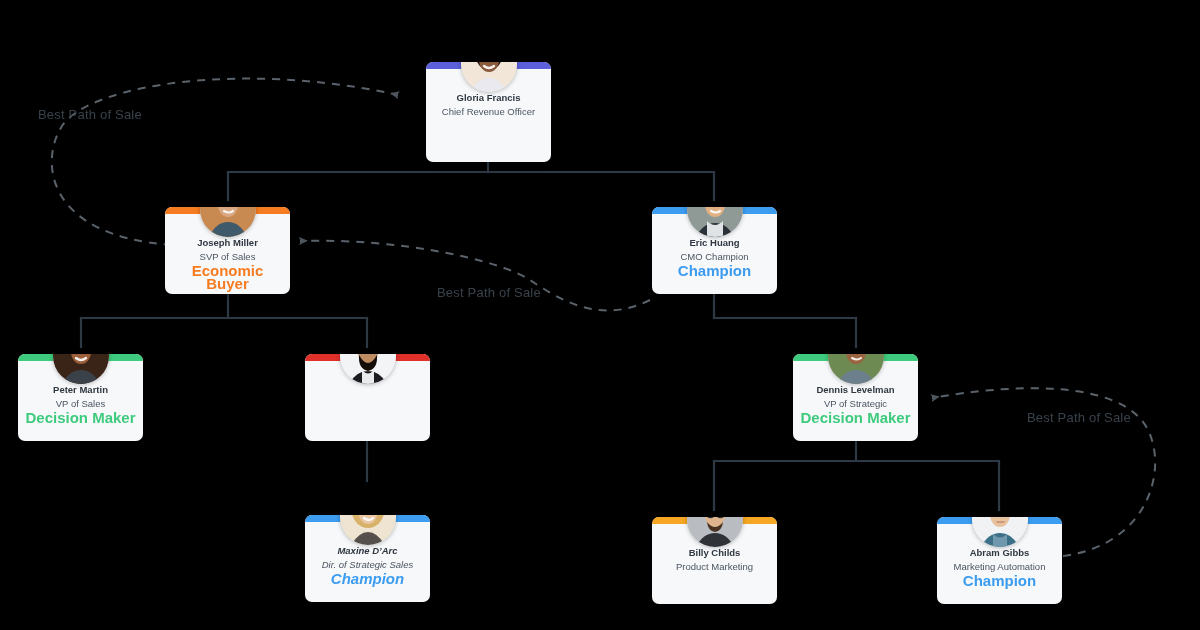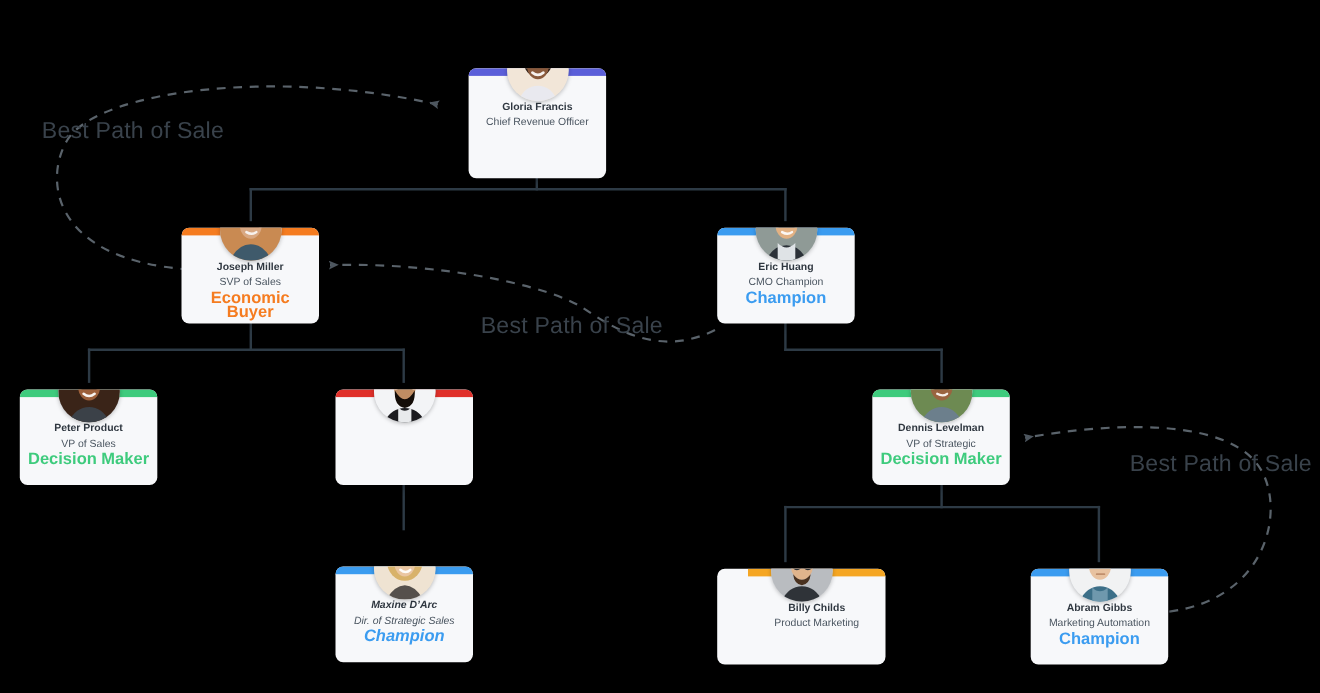--- a/index.html
+++ b/index.html
@@ -22,21 +22,21 @@
     left: 0; top: 0;
     width: 1200px;
     height: 630px;
     pointer-events: none;
   }
 
   
   .path-label {
     position: absolute;
     color: #39424b;
-    font-size: 21px;
+    font-size: 13px;
     font-family: "Liberation Sans", sans-serif;
     white-space: nowrap;
     letter-spacing: 0.2px;
   }
 
   
   .card {
     position: absolute;
     width: 125px;
     background: #f7f8fa;
@@ -207,21 +207,21 @@
           <rect width="56" height="56" fill="#3a2418"></rect>
           <ellipse cx="28" cy="17" rx="12.5" ry="11" fill="#181008"></ellipse>
           <ellipse cx="28" cy="24" rx="10" ry="12" fill="#9c5f3a"></ellipse>
           <path d="M9 56 q7-14 19-14 t19 14 z" fill="#3b4148"></path>
           <ellipse cx="24" cy="23" rx="1.4" ry="1.6" fill="#1b1008"></ellipse>
           <ellipse cx="33" cy="23" rx="1.4" ry="1.6" fill="#1b1008"></ellipse>
           <path d="M23 30 q5 4 10 0" stroke="#f8f3f0" stroke-width="2.4" fill="none" stroke-linecap="round"></path>
         </svg>
     </div>
     <div class="card-body">
-      <div class="card-name">Peter Product</div>
+      <div class="card-name">Peter Martin</div>
       <div class="card-title">VP of Sales</div>
       <div class="card-role role-decision">Decision Maker</div>
     </div>
   </div>
 
   <div class="card" style="left:305px; top:354px; height:87px;">
     <div class="card-bar" style="background:#e0302a;"></div>
     <div class="avatar">
       <svg viewBox="0 0 56 56">
           <rect width="56" height="56" fill="#f3f4f6"></rect>
@@ -269,21 +269,21 @@
           <path d="M24 29 q5 4 9 0" stroke="#fdfbf8" stroke-width="2.3" fill="none" stroke-linecap="round"></path>
         </svg>
     </div>
     <div class="card-body">
       <div class="card-name">Maxine D’Arc</div>
       <div class="card-title">Dir. of Strategic Sales</div>
       <div class="card-role role-champion">Champion</div>
     </div>
   </div>
 
-  <div class="card" style="left:652px; top:517px; height:87px;padding-left:28px;">
+  <div class="card" style="left:652px; top:517px; height:87px;">
     <div class="card-bar" style="background:#f5a623;"></div>
     <div class="avatar">
       <svg viewBox="0 0 56 56">
           <rect width="56" height="56" fill="#b9bcc0"></rect>
           <ellipse cx="28" cy="17" rx="12.5" ry="11" fill="#4a3220"></ellipse>
           <ellipse cx="28" cy="24" rx="10" ry="12" fill="#e0b48c"></ellipse>
           <path d="M20 31 q8 10 16 0 q-1 9-8 10 q-7-1-8-10 z" fill="#4a3220"></path>
           <path d="M9 56 q7-14 19-14 t19 14 z" fill="#2f3338"></path>
           <circle cx="23.5" cy="22.5" r="4.2" fill="none" stroke="#2a2f34" stroke-width="1.3"></circle>
           <circle cx="33.5" cy="22.5" r="4.2" fill="none" stroke="#2a2f34" stroke-width="1.3"></circle>

